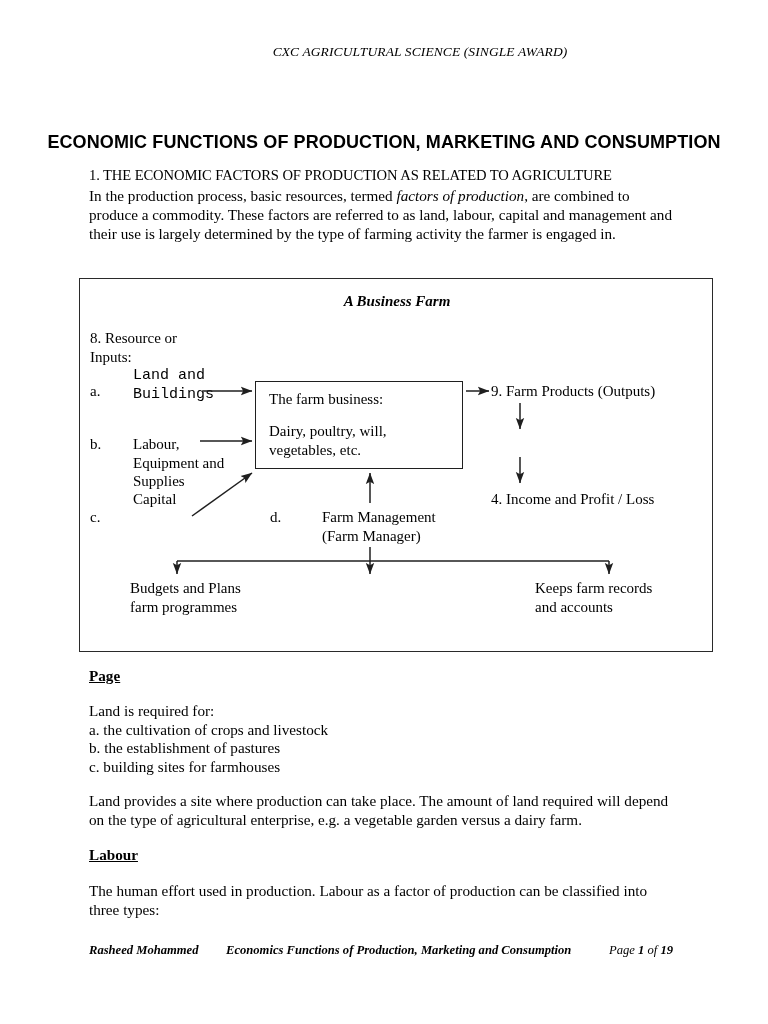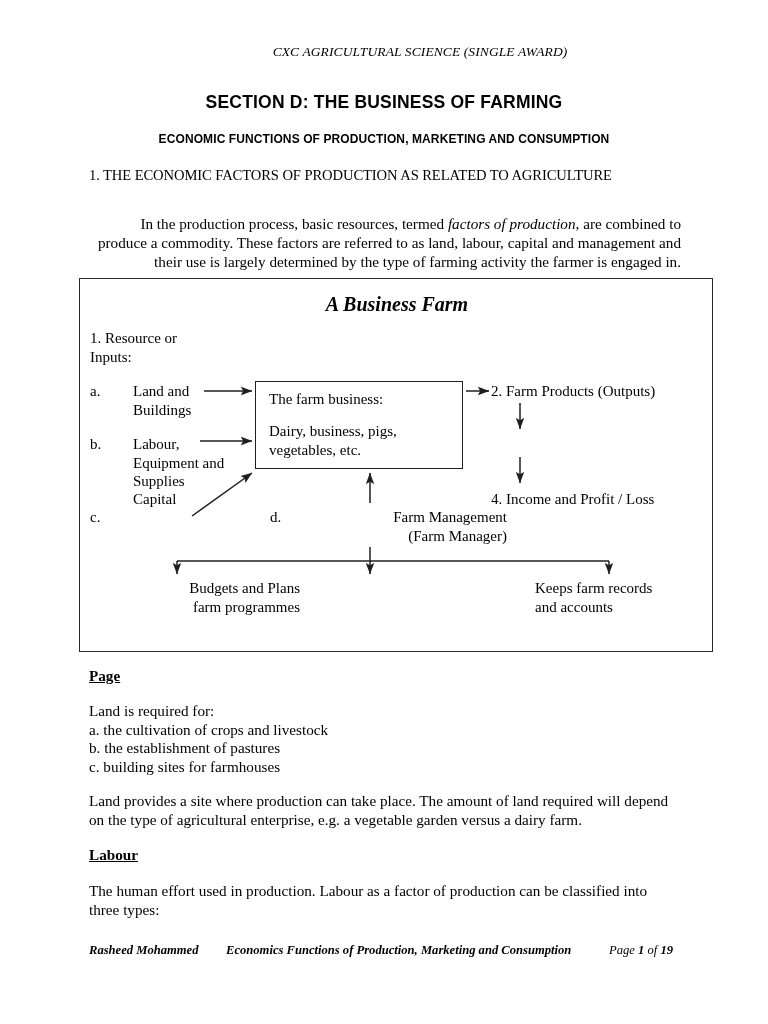--- a/index.html
+++ b/index.html
@@ -47,21 +47,21 @@
     font-size: 17.5px;
     letter-spacing: 0.2px;
   }
   .title-sub {
     position: absolute;
     left: 0; top: 132px;
     width: 768px;
     text-align: center;
     font-family: "Liberation Sans", "DejaVu Sans", sans-serif;
     font-weight: bold;
-    font-size: 12px;
+    font-size: 18px;
     letter-spacing: 0.1px;
   }
   .title-section {
     position: absolute;
     left: 89px; top: 167px;
     width: 600px;
     text-align: left;
     font-family: "Liberation Serif", "DejaVu Serif", serif;
     font-weight: normal;
     font-size: 14.6px;
@@ -70,21 +70,21 @@
 
   
   .para {
     position: absolute;
     font-size: 15.2px;
     line-height: 19.2px;
     text-align: left;
   }
   .para em { font-style: italic; }
 
-  .p-intro   { left: 89px; top: 214px;  width: 592px; text-align: right; }
+  .p-intro   { left: 89px; top: 186px;  width: 592px; }
   .p-land-list { left: 89px; top: 702px; width: 592px; line-height: 18.6px; }
   .p-land-site { left: 89px; top: 791px; width: 592px; }
   .p-labour-body { left: 89px; top: 881px; width: 592px; }
 
   .head-underline {
     position: absolute;
     font-size: 15.2px;
     font-weight: bold;
     text-decoration: underline;
   }
@@ -100,60 +100,60 @@
     border: 1.2px solid #2a2a2a;
     box-sizing: border-box;
   }
   .diagram-title {
     position: absolute;
     left: 0; top: 14px;
     width: 634px;
     text-align: center;
     font-weight: bold;
     font-style: italic;
-    font-size: 20px;
+    font-size: 15px;
   }
 
   .d-txt {
     position: absolute;
     font-size: 15px;
     line-height: 18.5px;
     white-space: pre-line;
   }
 
   
   .lbl-resource { left: 10px;  top: 50px;  width: 150px; }
   .lbl-a        { left: 10px;  top: 103px; }
-  .lbl-land     { left: 53px;  top: 103px; width: 120px; }
+  .lbl-land     { left: 53px;  top: 88px; width: 120px; font-family: Liberation Mono, monospace; }
   .lbl-b        { left: 10px;  top: 156px; }
   .lbl-labour   { left: 53px;  top: 156px; width: 120px; }
   .lbl-c        { left: 10px;  top: 229px; }
   .lbl-capital  { left: 53px;  top: 211px; }
   .lbl-d        { left: 190px; top: 229px; }
-  .lbl-fm       { left: 227px; top: 229px; width: 200px; text-align: right; }
+  .lbl-fm       { left: 242px; top: 229px; width: 200px; }
 
   
   .farm-box {
     position: absolute;
     left: 175px; top: 102px;
     width: 208px;
     height: 88px;
     border: 1.2px solid #1f1f1f;
     box-sizing: border-box;
   }
   .farm-box-l1 { position:absolute; left: 13px; top: 9px;  font-size: 15px; }
   .farm-box-l2 { position:absolute; left: 13px; top: 40px; font-size: 15px; line-height: 19px; width: 180px;}
 
   
   .r-1 { left: 411px; top: 103px; width: 225px; }
   .r-2 { left: 411px; top: 157px; width: 225px; }
   .r-3 { left: 411px; top: 211px; width: 225px; }
 
   
-  .b-1 { left: 50px;  top: 300px; width: 170px; text-align: right; }
+  .b-1 { left: 50px;  top: 300px; width: 170px; }
   .b-2 { left: 230px; top: 300px; width: 200px; }
   .b-3 { left: 455px; top: 300px; width: 170px; }
 
   .svg-layer {
     position: absolute;
     left: 0; top: 0;
     width: 634px;
     height: 374px;
     pointer-events: none;
   }
@@ -172,56 +172,55 @@
   .footer-page   { position: absolute; left: 520px; top: 0; font-weight: normal; }
   .footer-page b { font-weight: bold; }
 </style>
 </head>
 <body>
 
 <div class="page">
 
   <div class="doc-header">CXC AGRICULTURAL SCIENCE (SINGLE AWARD)</div>
 
-  <div class="title-main">SECTION D: THE BUSINESS OF FARMING</div>
   <div class="title-sub">ECONOMIC FUNCTIONS OF PRODUCTION, MARKETING AND CONSUMPTION</div>
   <div class="title-section">1. THE ECONOMIC FACTORS OF PRODUCTION AS RELATED TO AGRICULTURE</div>
 
   <div class="para p-intro"><span>In the production process, basic resources, termed </span><em>factors of production</em><span>, are combined to produce a commodity. These factors are referred to as land, labour, capital and management and their use is largely determined by the type of farming activity the farmer is engaged in.</span></div>
 
   <div class="diagram-box">
 
     <div class="diagram-title">A Business Farm</div>
 
-    <div class="d-txt lbl-resource">1. Resource or
+    <div class="d-txt lbl-resource">8. Resource or
 Inputs:</div>
 
     <div class="d-txt lbl-a">a.</div>
     <div class="d-txt lbl-land">Land and
 Buildings</div>
 
     <div class="d-txt lbl-b">b.</div>
     <div class="d-txt lbl-labour">Labour,
 Equipment and
 Supplies</div>
 
     <div class="d-txt lbl-c">c.</div>
     <div class="d-txt lbl-capital">Capital</div>
 
     <div class="d-txt lbl-d">d.</div>
     <div class="d-txt lbl-fm">Farm Management
 (Farm Manager)</div>
 
     <div class="farm-box">
       <div class="farm-box-l1">The farm business:</div>
-      <div class="farm-box-l2 d-txt" style="position:absolute;">Dairy, business, pigs,
+      <div class="farm-box-l2 d-txt" style="position:absolute;">Dairy, poultry, will,
 vegetables, etc.</div>
     </div>
 
-    <div class="d-txt r-1">2. Farm Products (Outputs)</div>
+    <div class="d-txt r-1">9. Farm Products (Outputs)</div>
     <div class="d-txt r-3">4. Income and Profit / Loss</div>
 
     <div class="d-txt b-1">Budgets and Plans
 farm programmes</div>
     <div class="d-txt b-3">Keeps farm records
 and accounts</div>
 
     <svg class="svg-layer" viewBox="0 0 634 374">
       <defs>
         <marker id="ah" markerWidth="9" markerHeight="9" refX="7.4" refY="3.2" orient="auto" markerUnits="strokeWidth">

